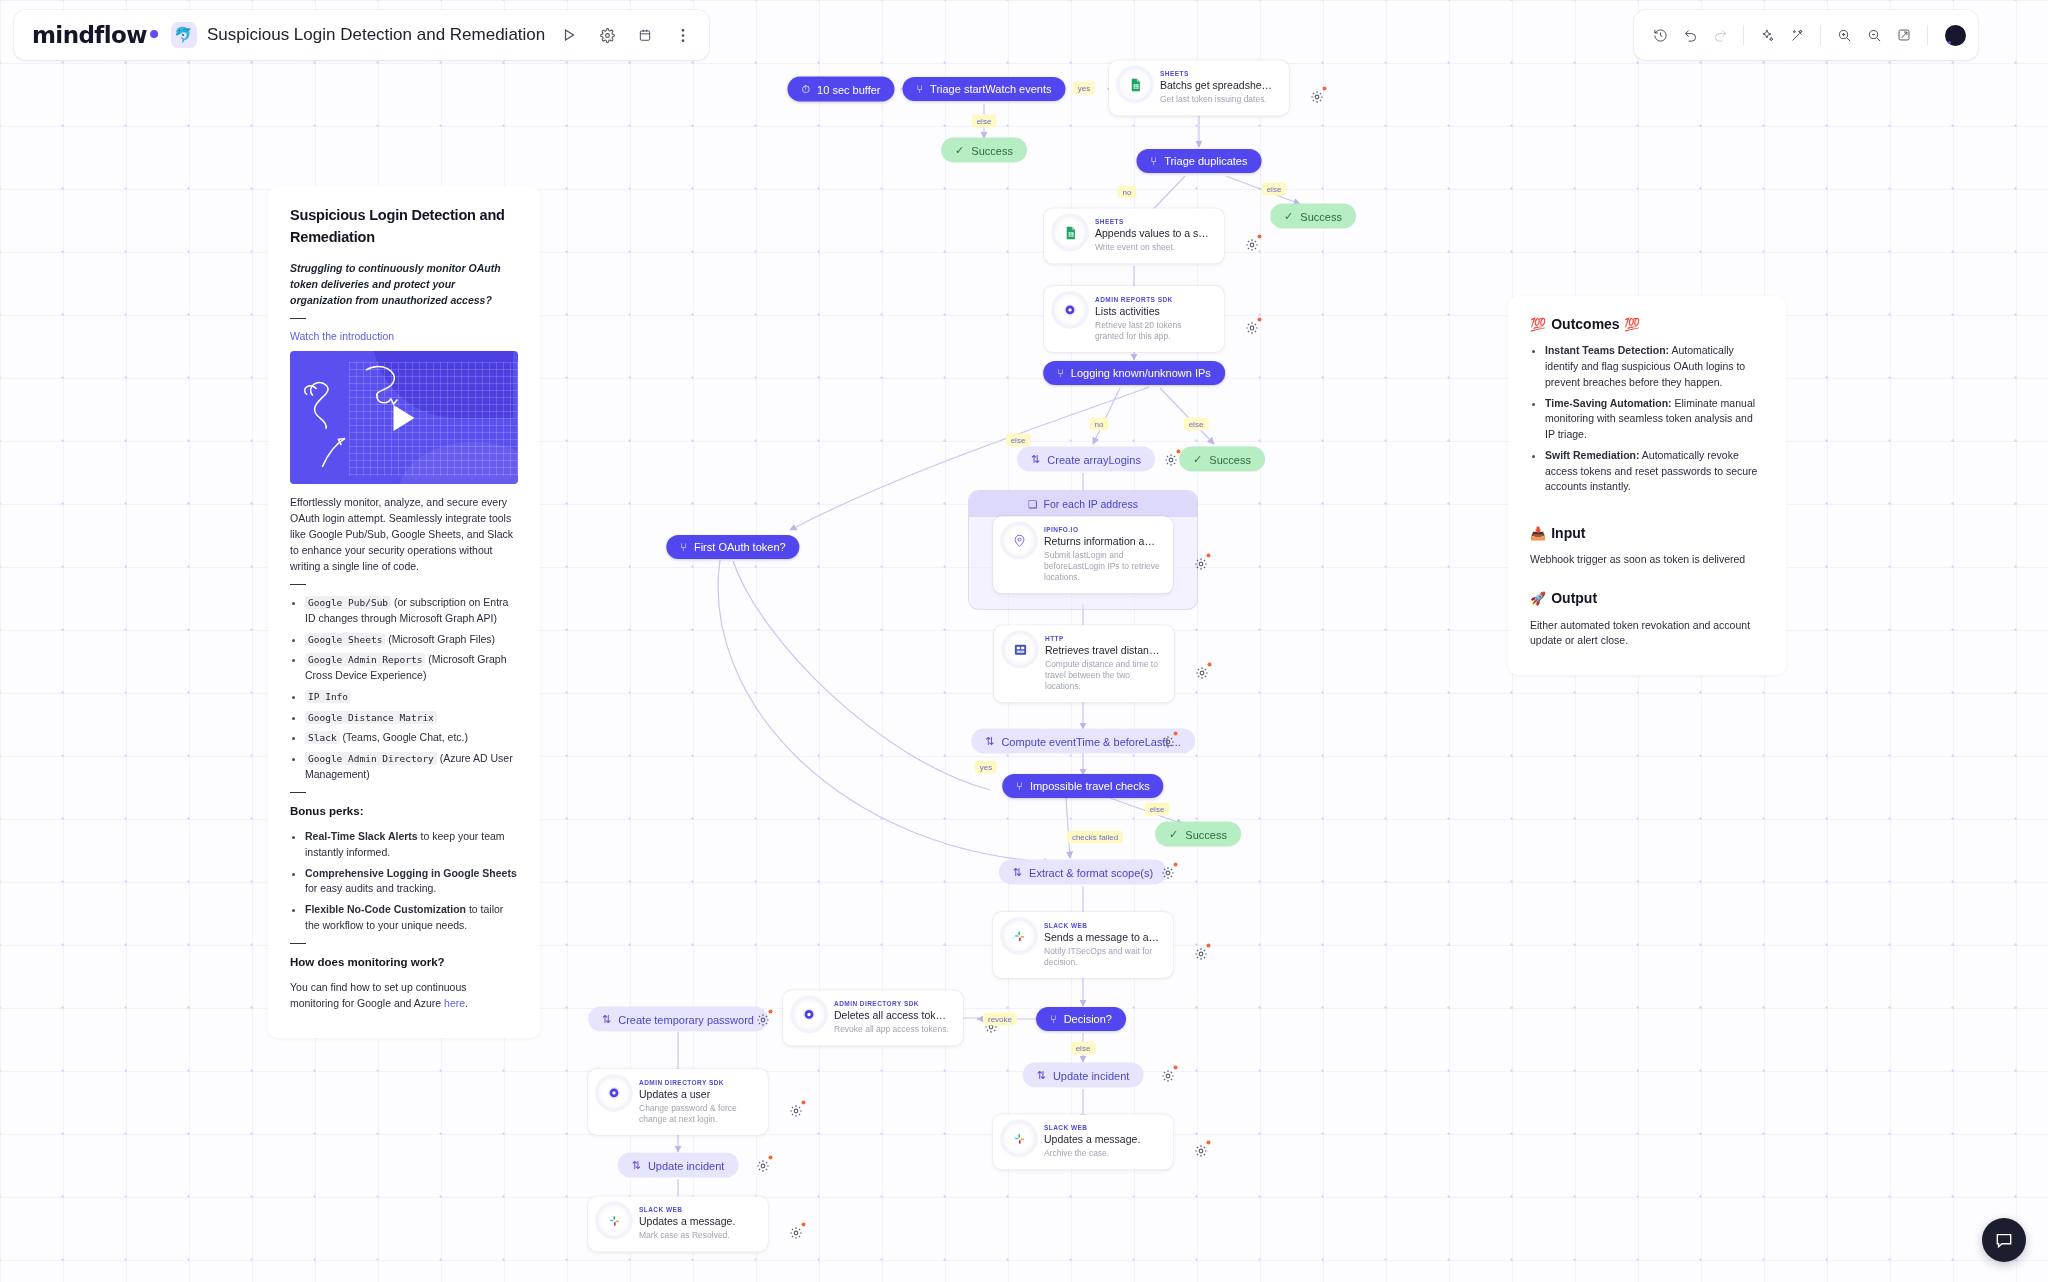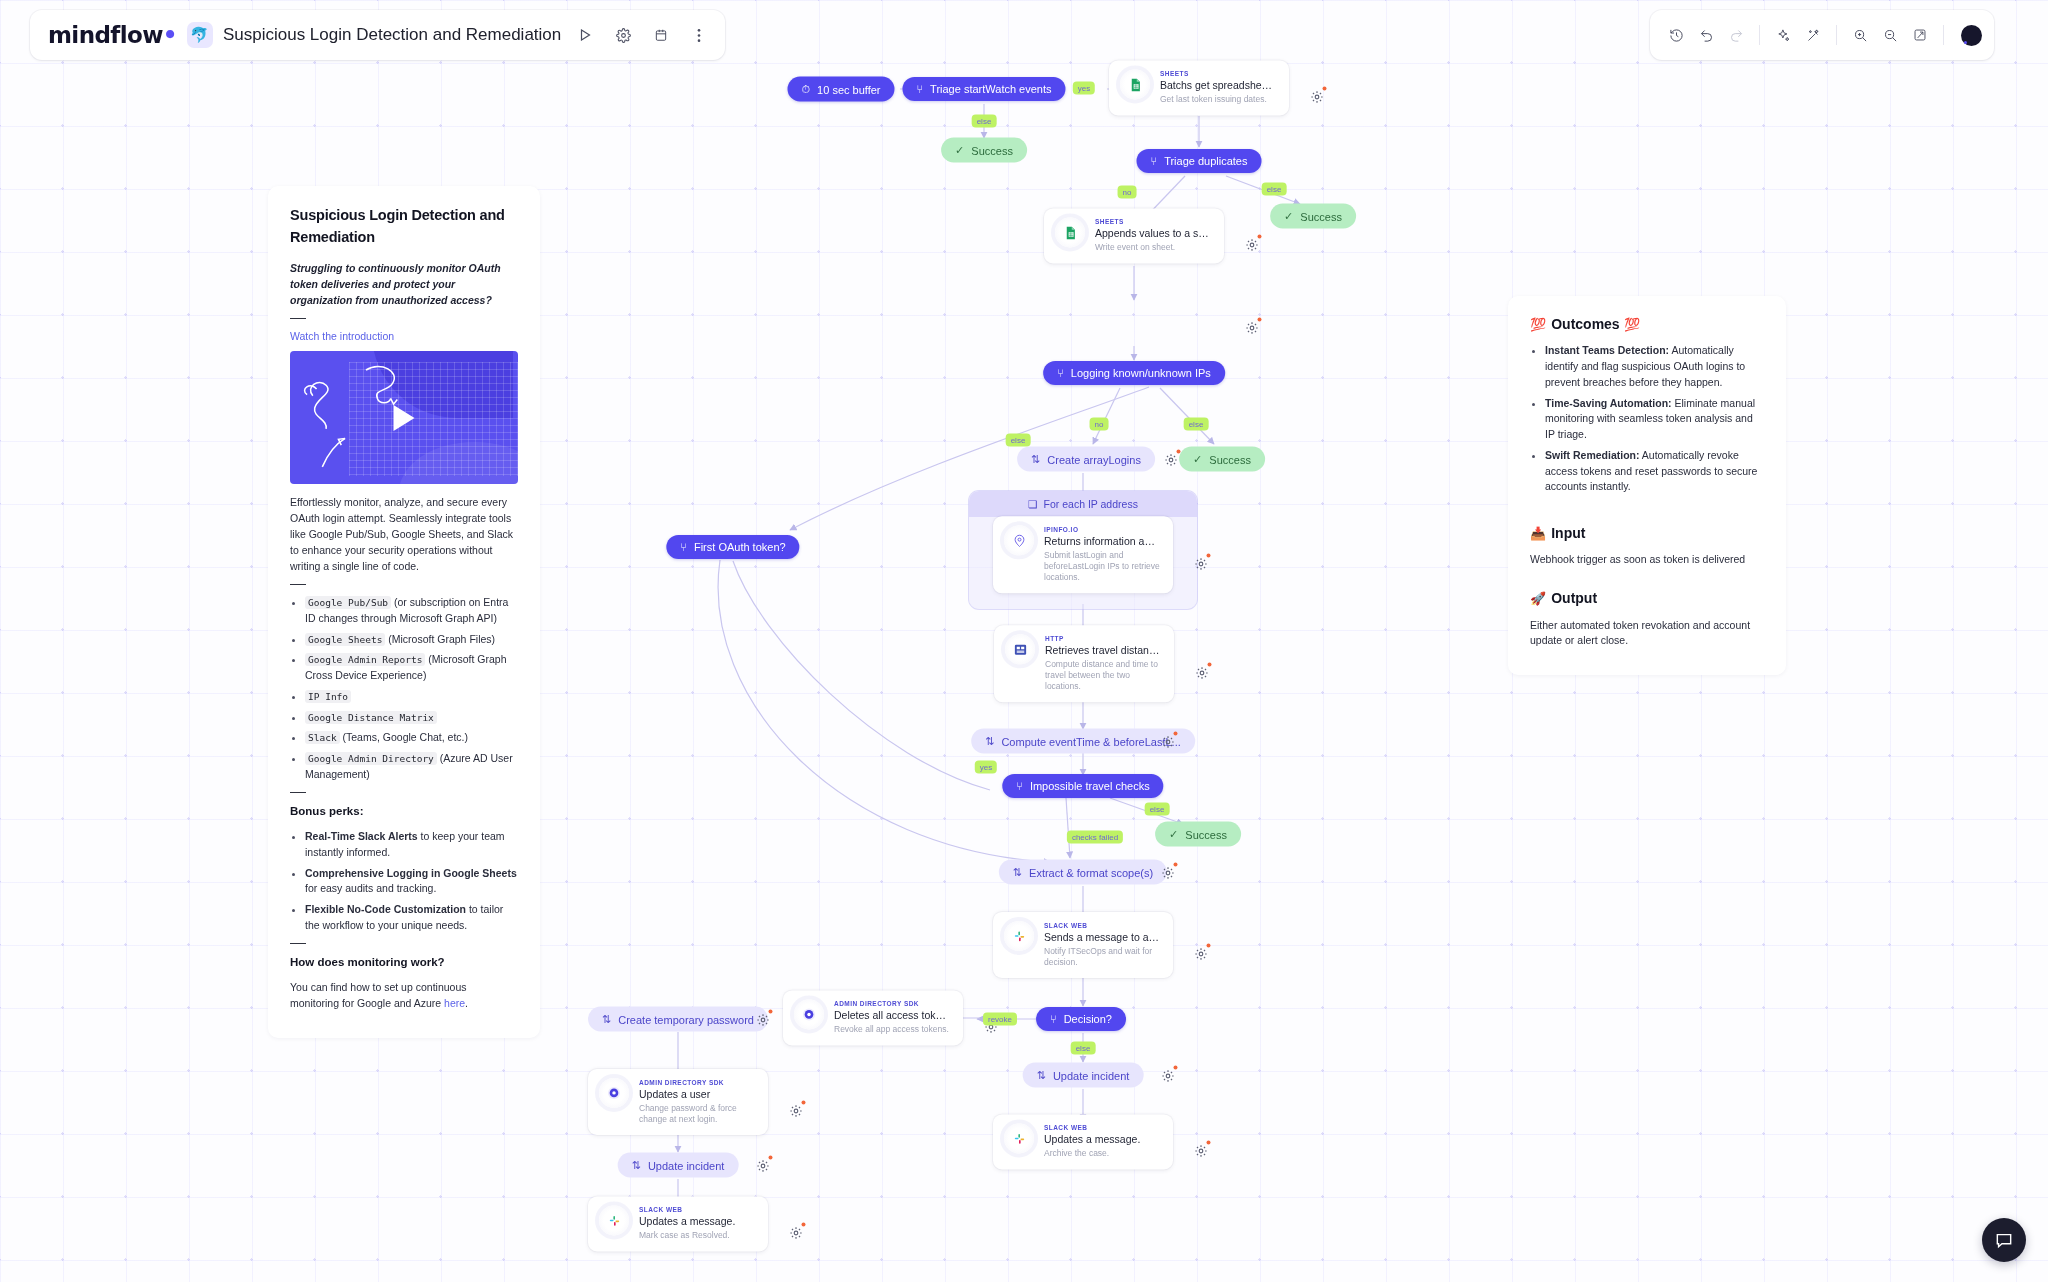--- a/index.html
+++ b/index.html
@@ -17,21 +17,21 @@
     background-color:#fdfdff;
     background-image:
       linear-gradient(to right, rgba(99,91,255,.07) 1px, transparent 1px),
       linear-gradient(to bottom, rgba(99,91,255,.07) 1px, transparent 1px),
       radial-gradient(circle, rgba(120,110,230,.22) 1.1px, transparent 1.4px);
     background-size: 63px 63px, 63px 63px, 63px 63px;
     background-position: 0 0, 0 0, 31px 31px;
   }
 
   
-  #topbar { position:absolute; left:16px; top:0; width:1716px; height:70px; z-index:40;text-align:right; }
+  #topbar { position:absolute; left:0; top:0; width:1716px; height:70px; z-index:40;text-align:right; }
   .bar-card {
     position:absolute; background:#fff; border-radius:12px;
     box-shadow:0 1px 3px rgba(20,20,60,.07), 0 0 0 1px rgba(20,20,60,.04);
     display:flex; align-items:center;
   }
   #titlebar { left:14px; top:10px; height:50px; padding:0 12px 0 18px; gap:10px; }
   .logo { font-size:23px; font-weight:700; letter-spacing:-.6px; color:#14142b; font-family:"DejaVu Sans", sans-serif; }
   .logo .dot { color:#5b4ef5; }
   .flow-emoji {
     width:26px; height:26px; border-radius:7px; background:#e9e7ff;
@@ -142,21 +142,21 @@
     box-shadow:0 0 0 1px rgba(190,185,245,.5);
   }
   .grp-head {
     background:#ddd9fb; border-radius:10px 10px 0 0; height:26px;
     display:flex; align-items:center; justify-content:center; gap:6px;
     font-size:10.5px; font-weight:500; color:#4b45c9; cursor:pointer;
   }
 
   .edge-label {
     position:absolute; transform:translate(-50%,-50%);
-    background:#bef264; color:#6f6bd0; font-size:8px; border-radius:4px;
+    background:#fef9c3; color:#6f6bd0; font-size:8px; border-radius:4px;
     padding:2px 5px; white-space:nowrap;
   }
   .cog {
     position:absolute; transform:translate(-50%,-50%);
     width:13px; height:13px; cursor:pointer; color:#5f6275;
   }
   .cog .dot { position:absolute; right:-3px; top:-3px; width:4px; height:4px; border-radius:50%; background:#f2663a; }
 
   
   #intercom {
@@ -271,20 +271,36 @@
           <div class="kicker">SHEETS</div>
           <div class="title">Appends values to a spreadsheet</div>
           <div class="sub">Write event on sheet.</div>
         </div>
       </div>
     </div>
     <div class="cog" style="left: 1252px; top: 244px;"><svg width="13" height="13" viewBox="0 0 24 24" fill="none" stroke="currentColor" stroke-width="2.2">
         <circle cx="12" cy="12" r="3.3"></circle>
         <path d="M12 1.5v3M12 19.5v3M1.5 12h3M19.5 12h3M4.5 4.5l2.1 2.1M17.4 17.4l2.1 2.1M19.5 4.5l-2.1 2.1M6.6 17.4l-2.1 2.1"></path>
       </svg><span class="dot"></span></div>
+    <div class="node" style="left: 1134px; top: 319px;">
+      <div class="card">
+        <div class="ic">
+          <svg width="16" height="16" viewBox="0 0 24 24">
+            <circle cx="12" cy="12" r="9" fill="#eceafd"></circle>
+            <circle cx="12" cy="12" r="6.5" fill="#4a3fe0"></circle>
+            <circle cx="12" cy="12" r="2.6" fill="#fff"></circle>
+          </svg>
+        </div>
+        <div class="txt">
+          <div class="kicker">ADMIN REPORTS SDK</div>
+          <div class="title">Lists activities</div>
+          <div class="sub">Retrieve last 20 tokens granted for this app.</div>
+        </div>
+      </div>
+    </div>
     <div class="cog" style="left: 1252px; top: 327px;"><svg width="13" height="13" viewBox="0 0 24 24" fill="none" stroke="currentColor" stroke-width="2.2">
         <circle cx="12" cy="12" r="3.3"></circle>
         <path d="M12 1.5v3M12 19.5v3M1.5 12h3M19.5 12h3M4.5 4.5l2.1 2.1M17.4 17.4l2.1 2.1M19.5 4.5l-2.1 2.1M6.6 17.4l-2.1 2.1"></path>
       </svg><span class="dot"></span></div>
     <div class="node" style="left: 1134px; top: 373px;"><div class="pill dark">
         <span class="gl">⑂</span>
         <span>Logging known/unknown IPs</span>
       </div></div>
     <div class="node" style="left: 733px; top: 547px;"><div class="pill dark">
         <span class="gl">⑂</span>

